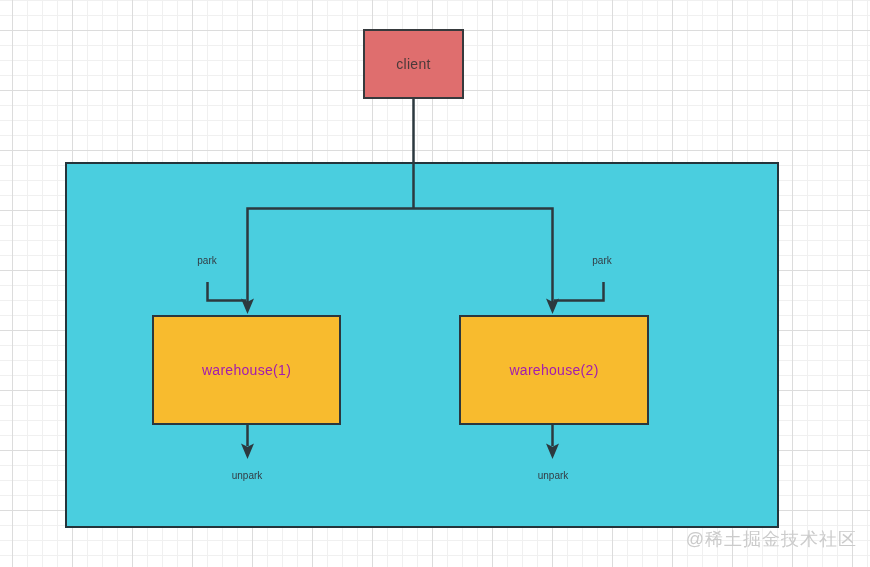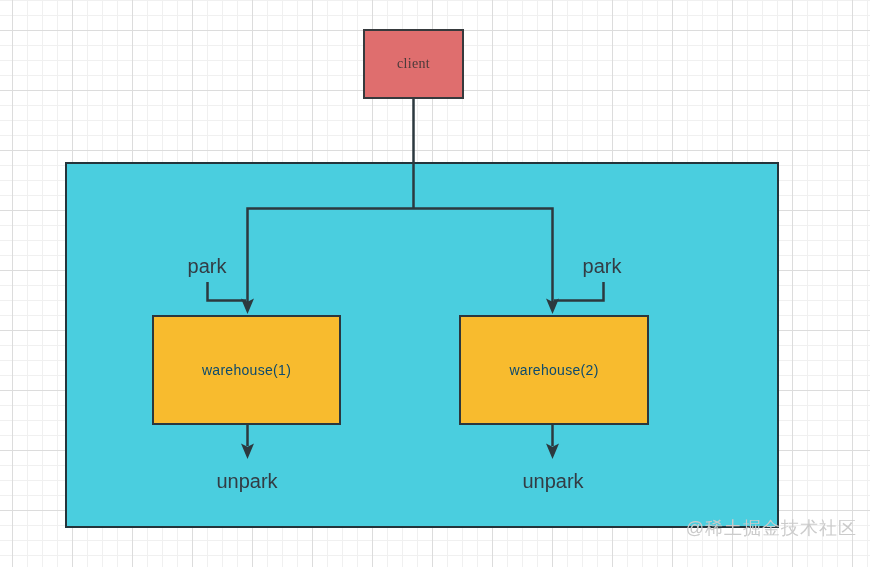--- a/index.html
+++ b/index.html
@@ -29,44 +29,43 @@
     border: 2px solid #24343B;
   }
 
   .node {
     position: absolute;
     box-sizing: border-box;
     display: flex;
     align-items: center;
     justify-content: center;
     font-size: 14px;
-    color: #0c4a6e;
+    color: #a21caf;
     letter-spacing: 0.3px;
   }
   .node.client {
     left: 363px; top: 29px;
     width: 101px; height: 70px;
     background: #DF6E6E;
     border: 2px solid #363A3D;
     color: #4A3A3A;
-    font-family: Liberation Serif, serif;
   }
   .node.warehouse {
     background: #F8BB2E;
     border: 2px solid #2B373D;
     width: 189px; height: 110px;
     top: 315px;
   }
   .node.w1 { left: 152px; }
   .node.w2 { left: 459px; width: 190px; }
 
   .edge-label {
     position: absolute;
     transform: translateX(-50%);
-    font-size: 20px;
+    font-size: 10px;
     color: #333C44;
     white-space: nowrap;
   }
   .park-left   { left: 207px; top: 255px; }
   .park-right  { left: 602px; top: 255px; }
   .unpark-left { left: 247px; top: 470px; }
   .unpark-right{ left: 553px; top: 470px; }
 
   svg.wires {
     position: absolute;
@@ -80,21 +79,21 @@
     stroke-width: 2.5;
   }
   svg.wires path.head {
     fill: #2C393F;
     stroke: none;
   }
 
   .watermark {
     position: absolute;
     right: 13px;
-    top: 516px;
+    top: 527px;
     font-size: 18px;
     color: #CBCBCB;
     letter-spacing: 1px;
     white-space: nowrap;
   }
 </style>
 </head>
 <body>
 
 <div class="stage">

